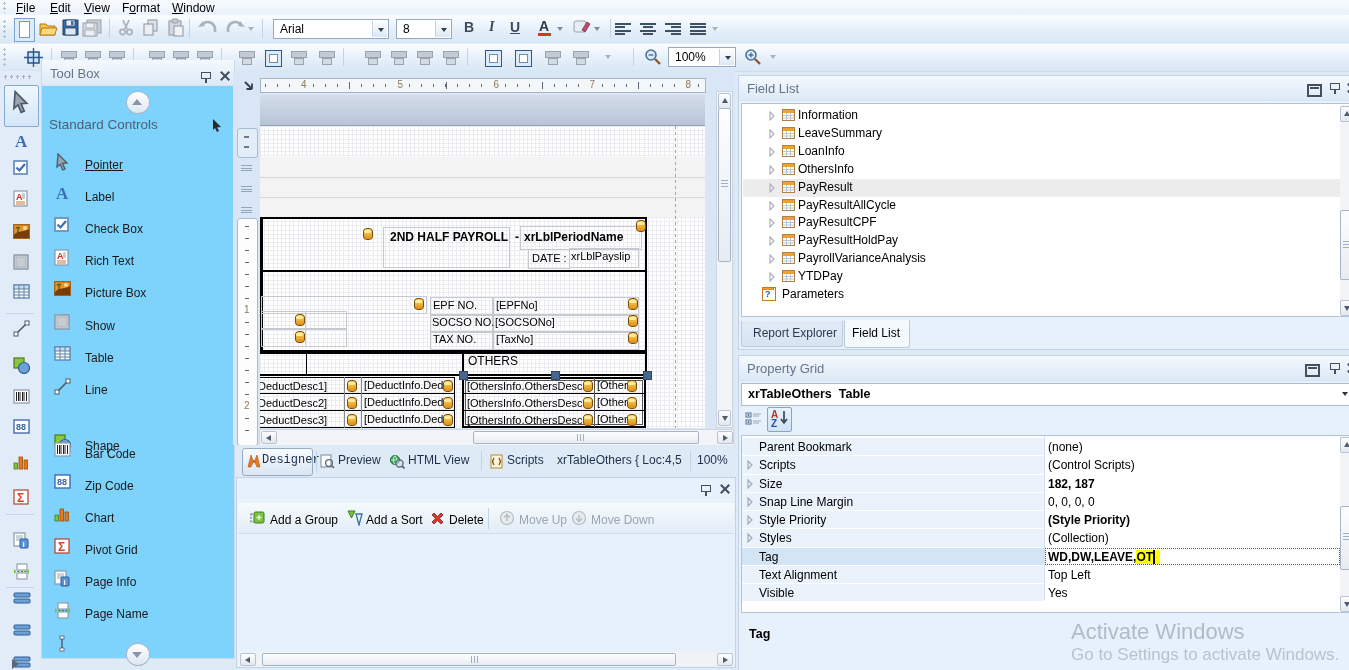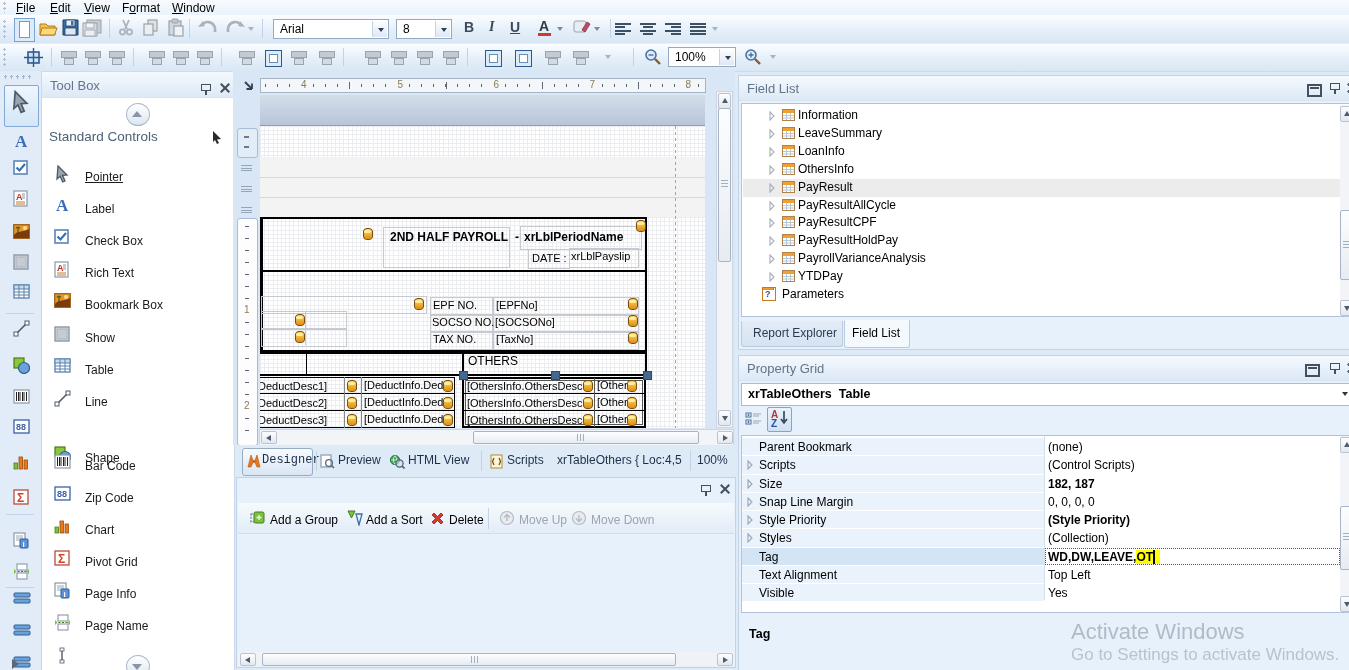--- a/index.html
+++ b/index.html
@@ -33,21 +33,21 @@
 .boxico:before{content:"";position:absolute;left:1px;top:1px;right:1px;height:2px;background:#43505f;}
 
 .sb{position:absolute;background:#f2f4f7;border:1px solid #cdd5e0;}
 .sbbtn{position:absolute;background:linear-gradient(#fdfdfe,#e3e8ef);border:1px solid #b9c3d2;border-radius:2px;}
 .sbthumb{position:absolute;background:linear-gradient(#fcfdfe,#e7ecf2);border:1px solid #a7b4c6;border-radius:2px;}
 .tri{position:absolute;width:0;height:0;}
 
 .aln{position:absolute;top:23px;width:16px;height:12px;}
 .aln i{position:absolute;height:2px;background:#3d5166;left:0;}
 
-#toolbox{position:absolute;left:41px;top:72px;width:192px;height:598px;background:#ffffff;border:1px solid #cbd9ec;border-top:none;}
+#toolbox{position:absolute;left:41px;top:60px;width:192px;height:598px;background:#7dd3fc;border:1px solid #cbd9ec;border-top:none;}
 .tbxitem{position:absolute;left:0;width:100%;height:30px;}
 .tbxitem .lbl{position:absolute;left:43px;top:8px;font-size:12px;color:#1a1a1a;}
 .circbtn{position:absolute;width:22px;height:21px;border-radius:50%;background:linear-gradient(#ffffff,#dde6f0);border:1px solid #a8b8cc;}
 .circbtn .tri{left:5px;}
 
 #leftstrip{position:absolute;left:0;top:71px;width:41px;height:599px;background:#e2ecf9;}
 .lsep{position:absolute;left:6px;width:28px;height:1px;background:#c4d3e6;}
 
 .ico{position:absolute;}
 
@@ -402,21 +402,21 @@
           </svg></span>
         <span class="lbl">Rich Text</span>
       </div>
       <div class="tbxitem" style="top:218.4px;">
         <span class="ico" style="left:12px;top:3px;"><svg width="17" height="15" viewBox="0 0 17 15">
             <rect x="0.7" y="0.7" width="15.6" height="13.6" fill="#e8952e" stroke="#9a5c10" stroke-width="1.2"></rect>
             <path d="M1 11 C5 6 8 9 16 5 L16 14 L1 14 Z" fill="#7a3c0a"></path>
             <circle cx="12" cy="4" r="2" fill="#ffd890"></circle>
             <path d="M5 3 L5 9 M3 4.5 C4 2.5 6 2.5 7 4.5" stroke="#3c5c18" stroke-width="1.2" fill="none"></path>
           </svg></span>
-        <span class="lbl">Bookmark Box</span>
+        <span class="lbl">Picture Box</span>
       </div>
       <div class="tbxitem" style="top:250.5px;">
         <span class="ico" style="left:12px;top:3px;"><svg width="16" height="16" viewBox="0 0 16 16">
             <rect x="1" y="1" width="14" height="14" fill="#d9dde2" stroke="#8b98a8" stroke-width="1.4"></rect>
             <rect x="3" y="3" width="10" height="10" fill="#c7ccd3" stroke="#aab2bc" stroke-width="1"></rect>
           </svg></span>
         <span class="lbl">Show</span>
       </div>
       <div class="tbxitem" style="top:282.6px;">
         <span class="ico" style="left:12px;top:3px;"><svg width="17" height="15" viewBox="0 0 17 15">

